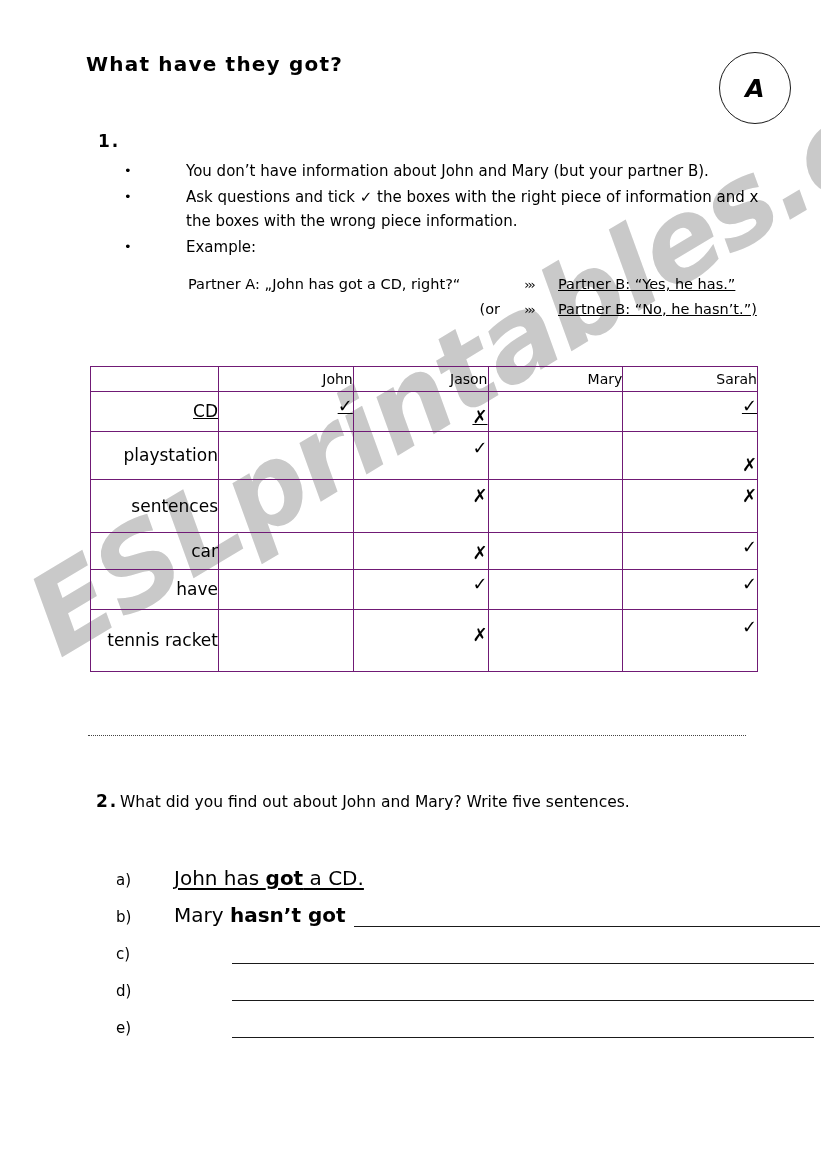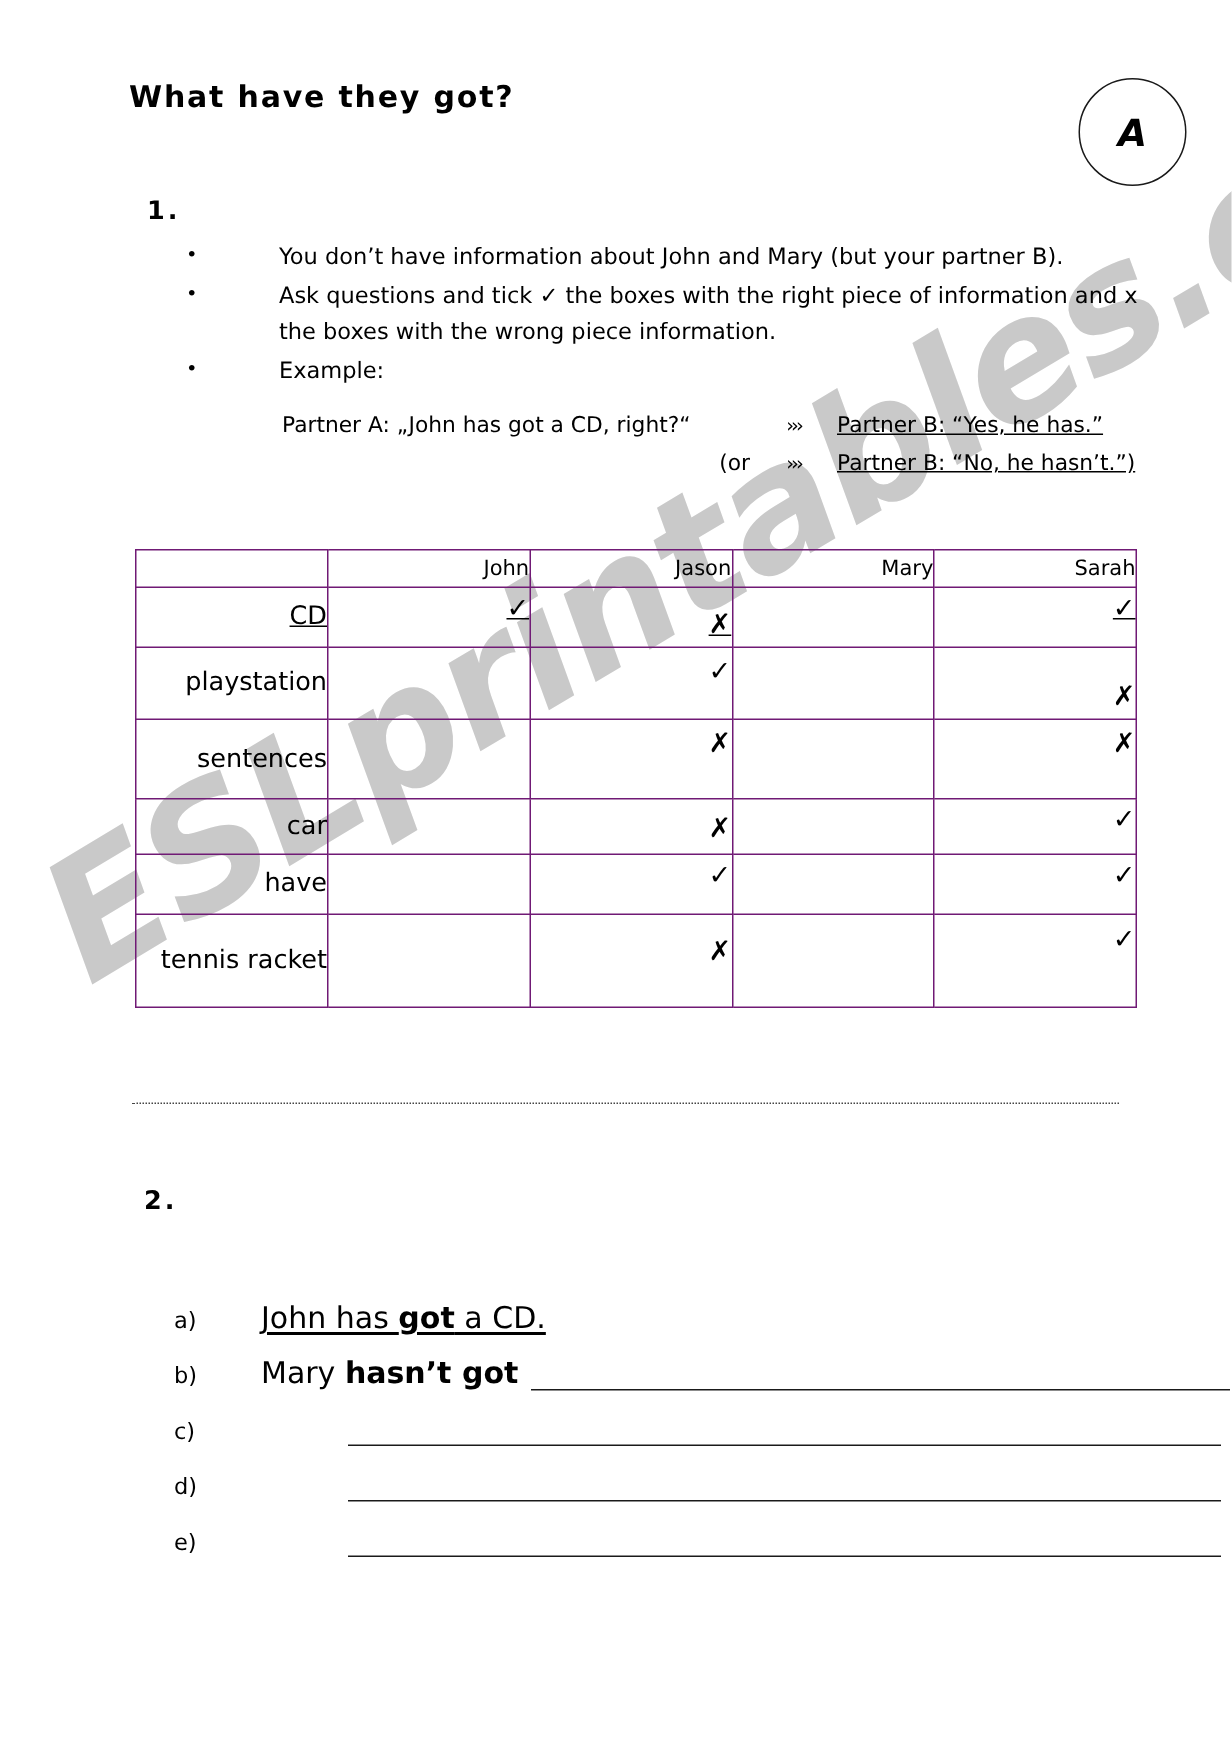--- a/index.html
+++ b/index.html
@@ -379,20 +379,21 @@
               <span class="mark-inner" style="transform:translateY(-14px)">✓</span>
             </td>
         </tr>
       </tbody>
     </table>
   </div>
 
   <div class="divider"></div>
 
   <div class="sec-num sec2">2.</div>
+  <div class="sec2-text">What did you find out about John and Mary? Write five sentences.</div>
 
   <div class="answers">
 
     <div class="ans-row">
       <span class="ans-letter">a)</span>
       <span class="ans-body">
         <span class="ans-underline">
           <span>John has </span><span class="bold">got</span><span> a CD.</span>
         </span>
       </span>

